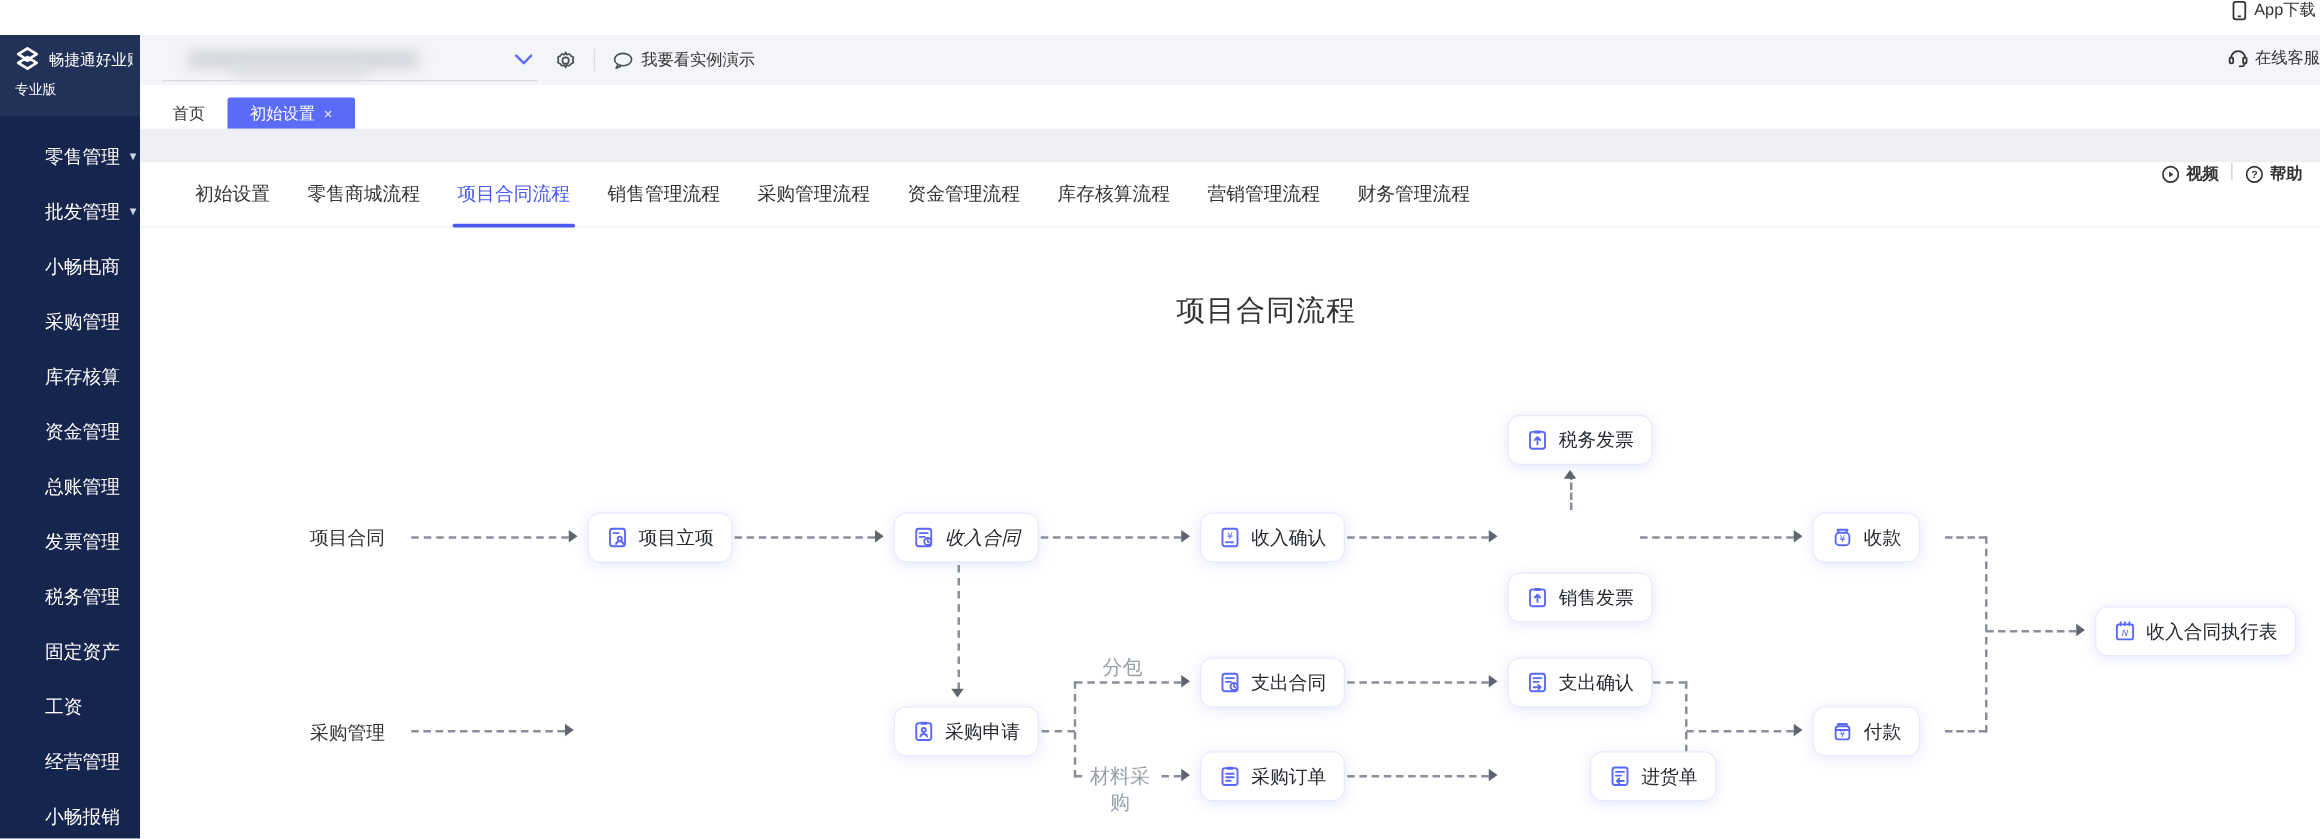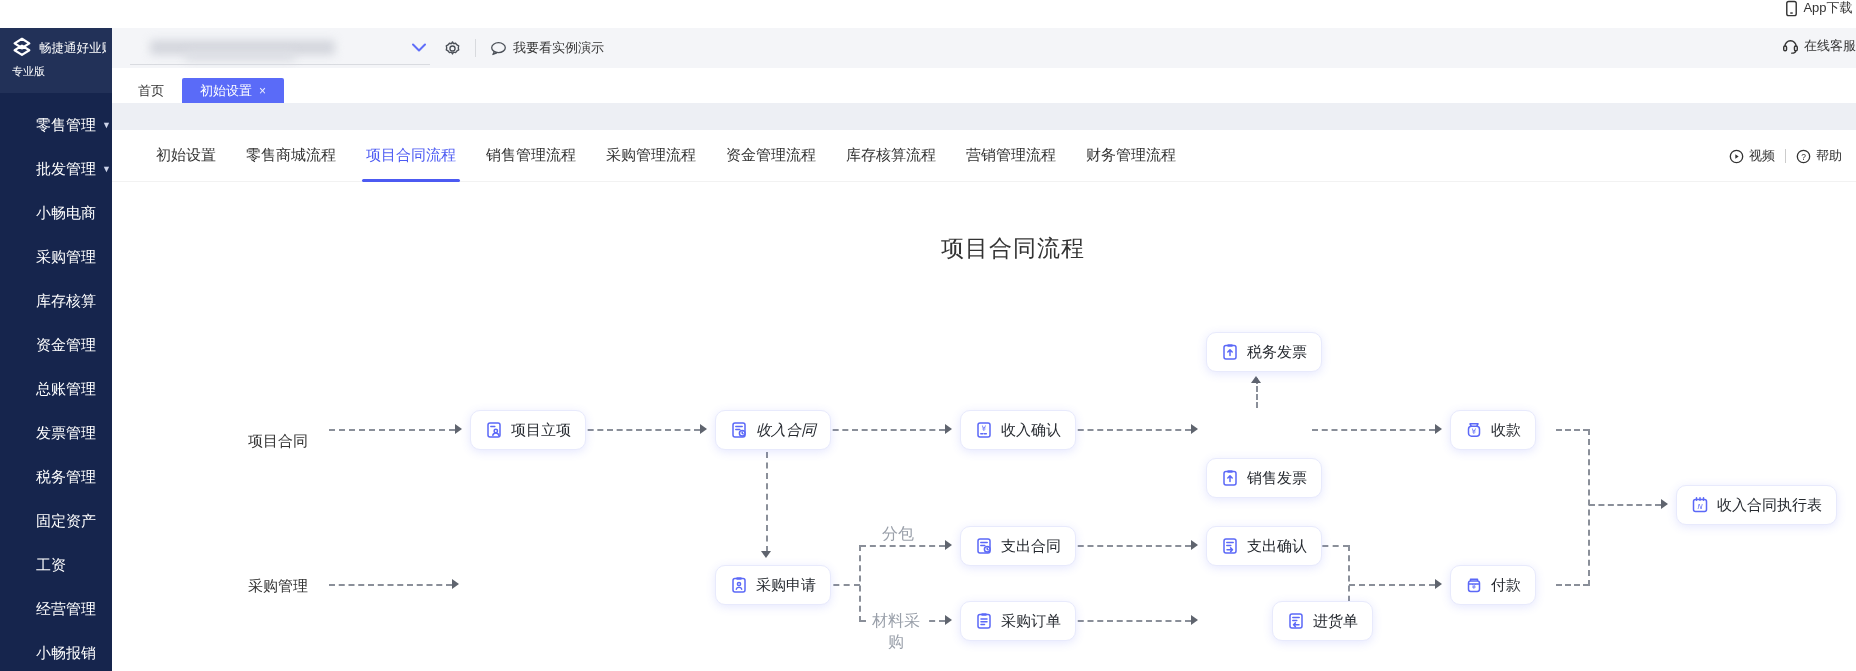--- a/index.html
+++ b/index.html
@@ -42,21 +42,21 @@
   .tab .close { font-size:12px; opacity:.9; }
 
   .gapband { position:absolute; left:112px; top:103px; width:1744px; height:27px; background:#edeff4; }
 
   
   .content { position:absolute; left:112px; top:130px; width:1744px; height:541px; background:#fff; }
   .subtabs { position:relative; height:52px; display:flex; align-items:center; gap:30px; padding-left:44px; border-bottom:1px solid #f2f2f2; }
   .subtab { position:relative; height:52px; display:flex; align-items:center; font-size:15px; color:#333; cursor:pointer; white-space:nowrap; }
   .subtab.active { color:#4c5af2; }
   .subtab.active::after { content:""; position:absolute; left:-4px; right:-4px; bottom:0; height:3px; background:#4c5af2; border-radius:2px; }
-  .subtab-right { position:absolute; right:14px; top:0; height:52px; display:flex; align-items:center; gap:10px; font-size:13px; color:#333; }
+  .subtab-right { position:absolute; right:14px; top:0; height:52px; display:flex; align-items:flex-start; gap:10px; font-size:13px; color:#333;font-weight:bold; }
   .sr-group { display:flex; align-items:center; gap:5px; cursor:pointer; }
   .sr-div { width:1px; height:14px; background:#ccc; }
 
   
   .flow-title { position:absolute; left:913px; top:233px; width:200px; text-align:center; font-size:23px; color:#333; font-weight:500; letter-spacing:1px; }
   .row-label { position:absolute; font-size:15px; color:#333; font-weight:500; }
   .branch-label { position:absolute; font-size:16px; color:#9aa0aa; text-align:center; background:#fff; padding:0 3px; z-index:3; }
   .node { position:absolute; height:40px; display:flex; align-items:center; gap:8px; padding:0 14px; background:#fff; border:1px solid #e8eafc; border-radius:10px; box-shadow:0 2px 10px rgba(91,104,247,.16); font-size:15px; color:#262a30; font-weight:500; white-space:nowrap; z-index:2; cursor:pointer; }
   .node svg { flex:0 0 auto; }
   .hl { position:absolute; height:0; border-top:2px dashed #8a8f99; z-index:1; }
@@ -242,21 +242,21 @@
               <text x="8" y="11.2" font-size="9" text-anchor="middle" fill="#333" font-family="Liberation Sans, sans-serif">?</text>
             </svg>
           <span>帮助</span>
         </span>
       </div>
     </div>
   </div>
 
   <div class="flow-title">项目合同流程</div>
 
-  <div class="row-label" style="left:248px;top:432px;">项目合同</div>
+  <div class="row-label" style="left:248px;top:421px;">项目合同</div>
   <div class="row-label" style="left:248px;top:577px;">采购管理</div>
   <div class="branch-label" style="left:878px;top:524px;width:40px;background:transparent;">分包</div>
   <div class="branch-label" style="left:866px;top:611px;width:60px;">材料采购</div>
 
   <div class="hl" style="left:329px;top:429px;width:126px;"></div>
     <div class="ar" style="left:455px;top:424px;"></div>
   <div class="hl" style="left:578px;top:429px;width:122px;"></div>
     <div class="ar" style="left:700px;top:424px;"></div>
   <div class="hl" style="left:823px;top:429px;width:122px;"></div>
     <div class="ar" style="left:945px;top:424px;"></div>

